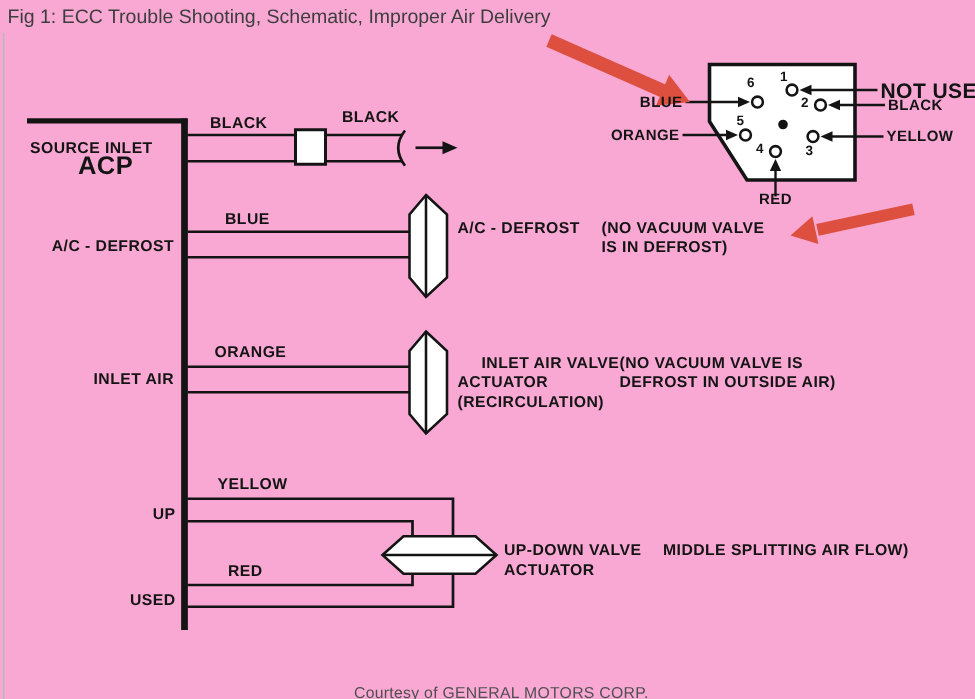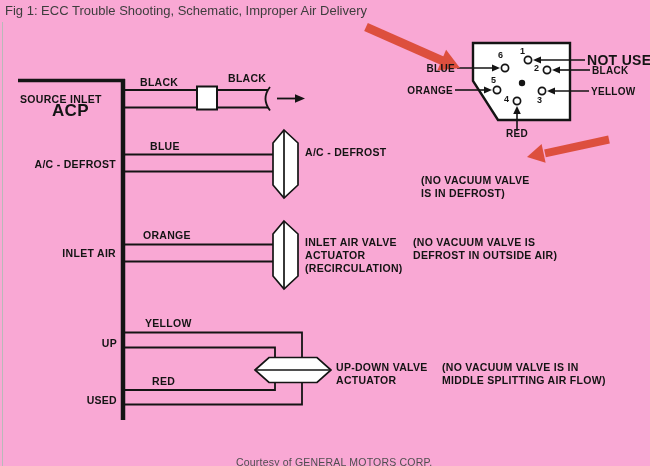--- a/index.html
+++ b/index.html
@@ -124,47 +124,46 @@
   <div class="lbl" style="left:52px;top:64px;font-size:17px;margin-top:40px;">ACP</div>
   <div class="lbl" style="left:20px;top:93px;">SOURCE INLET</div>
   <div class="lbl" style="left:140px;top:76px;">BLACK</div>
   <div class="lbl" style="left:228px;top:72px;">BLACK</div>
 
   <div class="lbl alignr" style="left:10px;top:158px;width:106px;">A/C - DEFROST</div>
   <div class="lbl" style="left:150px;top:140px;">BLUE</div>
   <div class="lbl" style="left:305px;top:146px;">
     <span style="display:block;">A/C - DEFROST</span>
   </div>
-  <div class="lbl" style="left:421px;top:146px;margin-top:28px;">
+  <div class="lbl" style="left:401px;top:146px;">
     <span style="display:block;">(NO VACUUM VALVE</span>
     <span style="display:block;">IS IN DEFROST)</span>
   </div>
 
   <div class="lbl alignr" style="left:10px;top:247px;width:106px;">INLET AIR</div>
   <div class="lbl" style="left:143px;top:229px;">ORANGE</div>
   <div class="lbl" style="left:305px;top:236px;">
-    <span style="display:block;">INLET AIR VALVE</span>
+    <span style="display:block;margin-left:16px;">INLET AIR VALVE</span>
     <span style="display:block;">ACTUATOR</span>
     <span style="display:block;">(RECIRCULATION)</span>
   </div>
   <div class="lbl" style="left:413px;top:236px;">
     <span style="display:block;">(NO VACUUM VALVE IS</span>
     <span style="display:block;">DEFROST IN OUTSIDE AIR)</span>
   </div>
 
   <div class="lbl" style="left:145px;top:317px;">YELLOW</div>
   <div class="lbl alignr" style="left:10px;top:337px;width:107px;">UP</div>
   <div class="lbl" style="left:152px;top:375px;">RED</div>
   <div class="lbl alignr" style="left:10px;top:394px;width:107px;">USED</div>
   <div class="lbl" style="left:336px;top:361px;">
     <span style="display:block;">UP-DOWN VALVE</span>
     <span style="display:block;">ACTUATOR</span>
   </div>
   <div class="lbl" style="left:442px;top:361px;">
-    <span style="display:block;">(NO VACUUM VALVE IS IN</span>
     <span style="display:block;">MIDDLE SPLITTING AIR FLOW)</span>
   </div>
 
   <div class="pin-num" style="left:520px;top:46px;">1</div>
   <div class="pin-num" style="left:534px;top:63px;">2</div>
   <div class="pin-num" style="left:537px;top:95px;">3</div>
   <div class="pin-num" style="left:504px;top:94px;">4</div>
   <div class="pin-num" style="left:491px;top:75px;">5</div>
   <div class="pin-num" style="left:498px;top:50px;">6</div>
 

